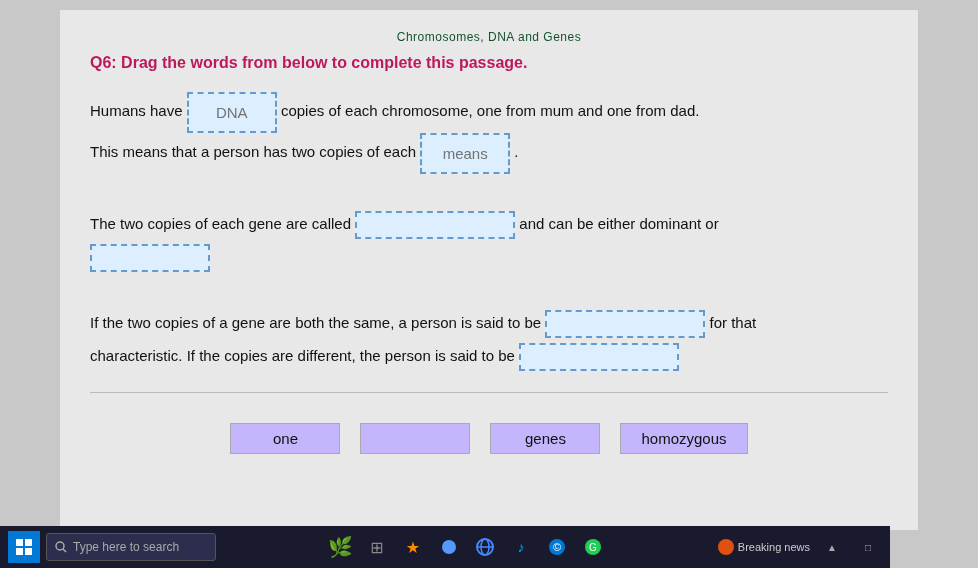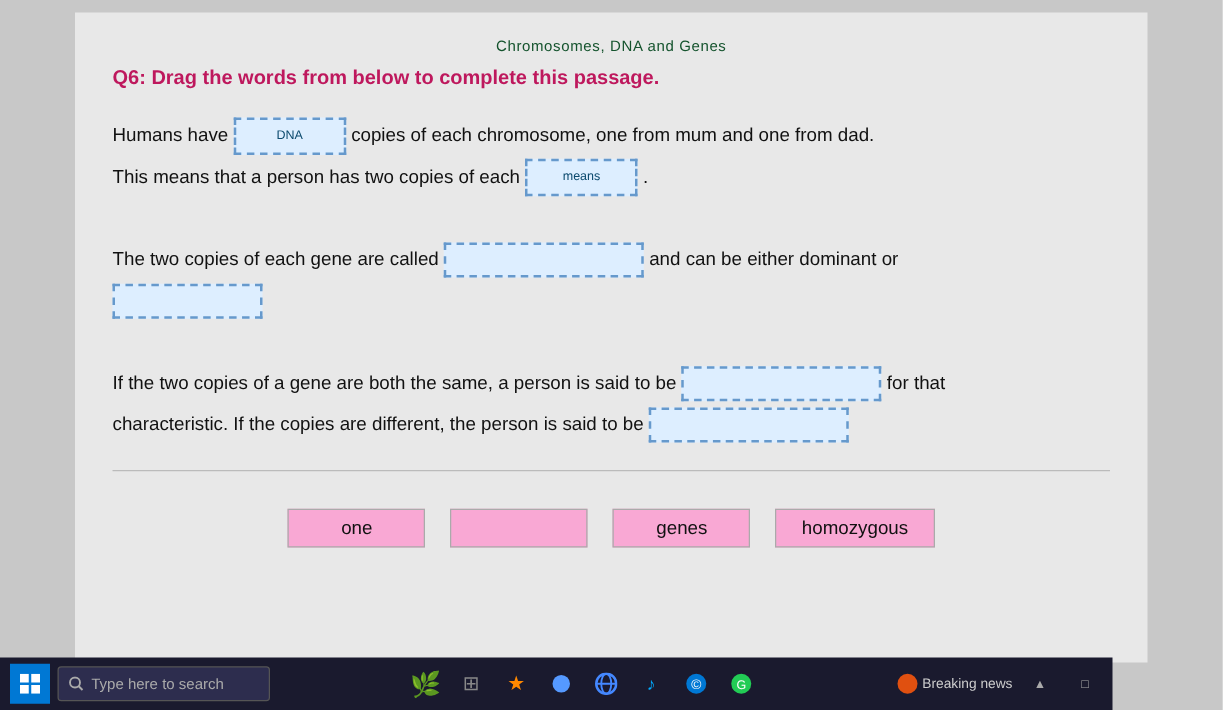--- a/index.html
+++ b/index.html
@@ -46,22 +46,22 @@
 
     .drop-box {
       display: inline-block;
       min-width: 100px;
       padding: 2px 8px;
       border: 2px dashed #6699cc;
       background: #ddeeff;
       text-align: center;
       vertical-align: middle;
       min-height: 28px;
-      font-size: 10px;
-      color: #0c4a6e;
+      font-size: 15px;
+      color: #737373;
       cursor: pointer;
     }
 
     .drop-box.wide {
       min-width: 160px;
     }
 
     .drop-box.medium {
       min-width: 120px;
     }
@@ -81,21 +81,21 @@
       display: flex;
       justify-content: center;
       gap: 20px;
       align-items: center;
     }
 
     .word-tile {
       display: inline-block;
       padding: 6px 20px;
       border: 1px solid #aaa;
-      background: #f9a8d4;
+      background: #c4b5fd;
       font-size: 15px;
       color: #111;
       cursor: grab;
       min-width: 110px;
       text-align: center;
     }
 
     .taskbar {
       position: absolute;
       bottom: 0;

